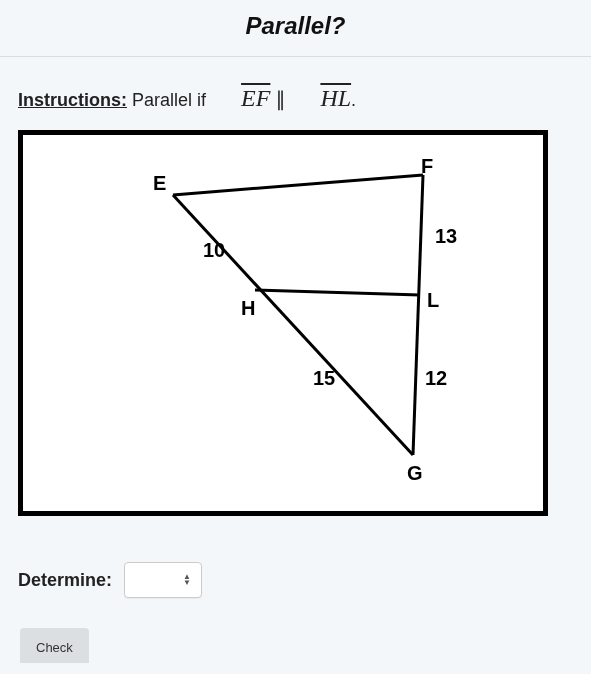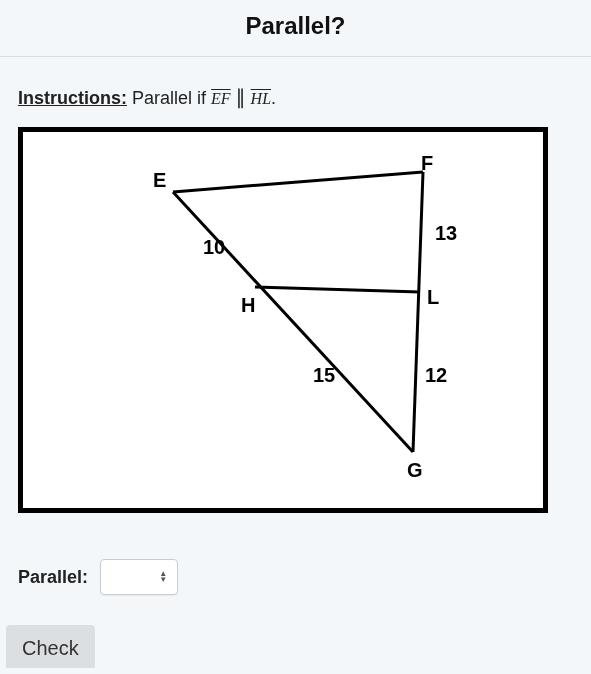--- a/index.html
+++ b/index.html
@@ -14,35 +14,37 @@
       color: #222;
     }
     .header {
       text-align: center;
       padding: 12px 0 16px 0;
       border-bottom: 1px solid #d8dde2;
     }
     .header h1 {
       font-size: 24px;
       font-weight: 900;
+      font-style: italic;
       color: #111;
     }
     .instructions {
       padding: 28px 18px 18px 18px;
       font-size: 18px;
     }
     .instructions-label {
       font-weight: 900;
       text-decoration: underline;
     }
     .overline {
       text-decoration: overline;
       font-family: 'Times New Roman', serif;
       font-style: italic;
-      font-size: 16px;
+      font-size: 24px;
+      margin-left: 30px;
     }
     .parallel-sym {
       font-family: 'Times New Roman', serif;
       font-size: 20px;
     }
     .figure-wrap {
       padding: 0 18px 18px 18px;
     }
     .figure {
       border: 5px solid #000;
@@ -88,24 +90,24 @@
       color: #555;
     }
     .check-row {
       padding: 12px 0 0 0;
     }
     .check-btn {
       background: #dcdfe2;
       border: none;
       border-radius: 4px 4px 0 0;
       padding: 12px 16px 8px 16px;
-      font-size: 20px;
+      font-size: 13px;
       color: #333;
       cursor: pointer;
-      margin-left: 6px;
+      margin-left: 20px;
     }
     svg text {
       font-family: Arial, sans-serif;
       font-weight: bold;
       font-size: 20px;
       fill: #000;
     }
   </style>
 </head>
 <body>
@@ -135,21 +137,21 @@
 
       <text x="180" y="122">10</text>
       <text x="412" y="108">13</text>
       <text x="290" y="250">15</text>
       <text x="402" y="250">12</text>
     </svg>
   </div>
 </div>
 
 <div class="answer-row">
-  <span class="answer-label">Parallel:</span>
+  <span class="answer-label">Determine:</span>
   <div class="select-wrap">
     <div class="select-box">
       <span></span>
       <span class="select-arrows">
         <span>▲</span>
         <span>▼</span>
       </span>
     </div>
   </div>
 </div>

